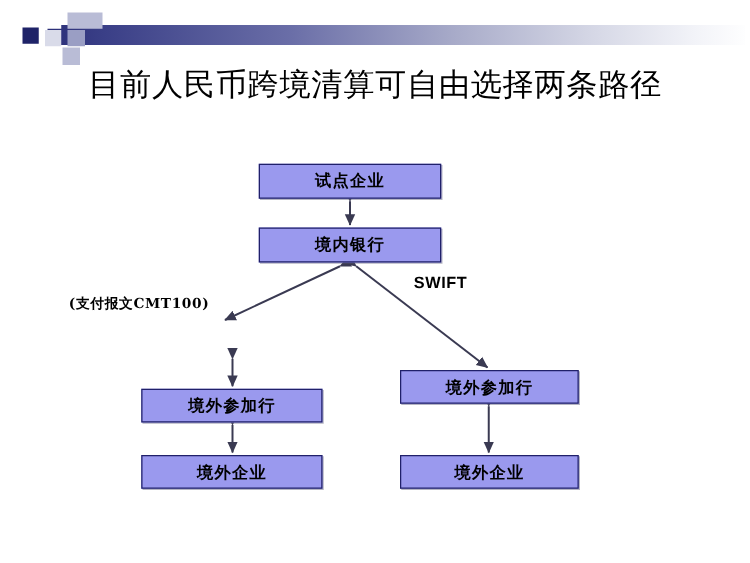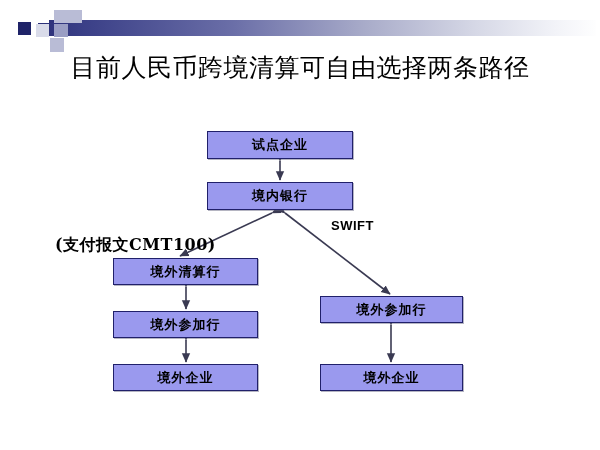--- a/index.html
+++ b/index.html
@@ -104,21 +104,21 @@
   }
   .lbl-cnaps1 {
     left: 96px; top: 208px;
     font-family: "DejaVu Serif", "Liberation Serif", serif;
     font-size: 13px;
     letter-spacing: 0.5px;
   }
   .lbl-cnaps2 {
     left: 55px; top: 235px;
     font-family: "DejaVu Serif", "Liberation Serif", serif;
-    font-size: 16px;
+    font-size: 11px;
     letter-spacing: 0.5px;
   }
   .lbl-swift {
     left: 331px; top: 218px;
     font-family: "Liberation Sans", "DejaVu Sans", sans-serif;
     font-size: 13px;
     letter-spacing: 0.5px;
   }
 </style>
 </head>
@@ -162,21 +162,20 @@
 
         <line x1="186" y1="340" x2="186" y2="362"></line>
 
         <line x1="391" y1="325" x2="391" y2="362"></line>
       </g>
     </svg>
 
     <div class="node n-pilot">试点企业</div>
     <div class="node n-dombank">境内银行</div>
 
-    <div class="node n-clear">境外清算行</div>
     <div class="node n-partL">境外参加行</div>
     <div class="node n-corpL">境外企业</div>
 
     <div class="node n-partR">境外参加行</div>
     <div class="node n-corpR">境外企业</div>
 
     <div class="lbl lbl-cnaps2">(支付报文CMT100)</div>
     <div class="lbl lbl-swift">SWIFT</div>
 
   </div>

